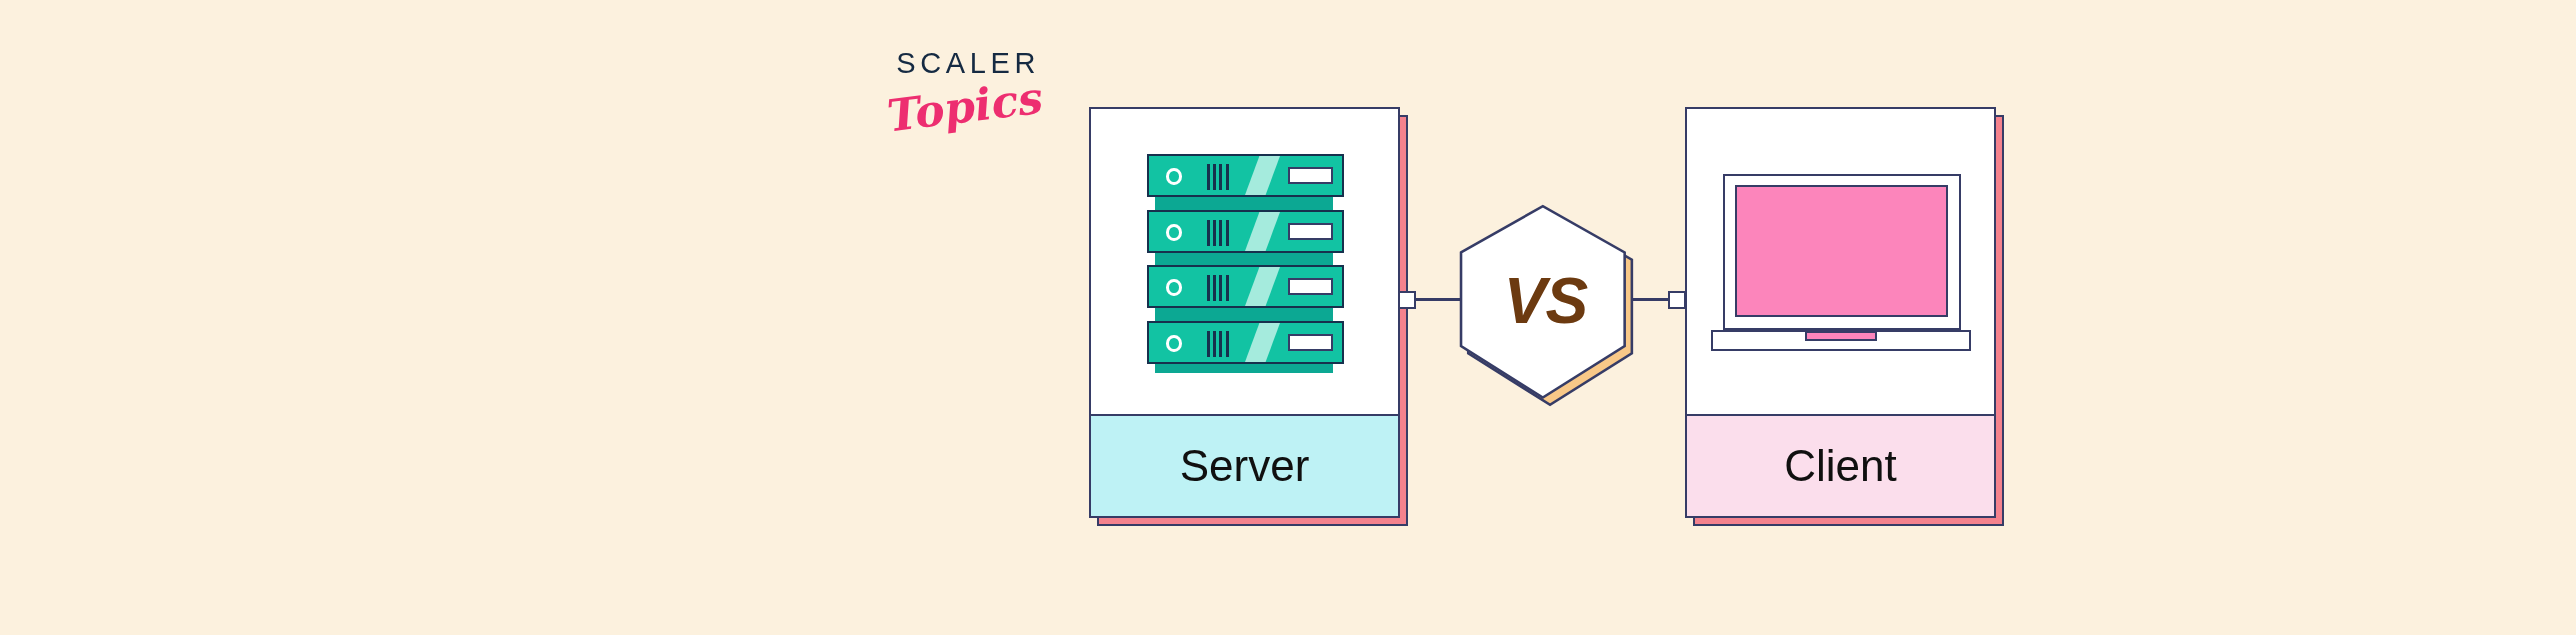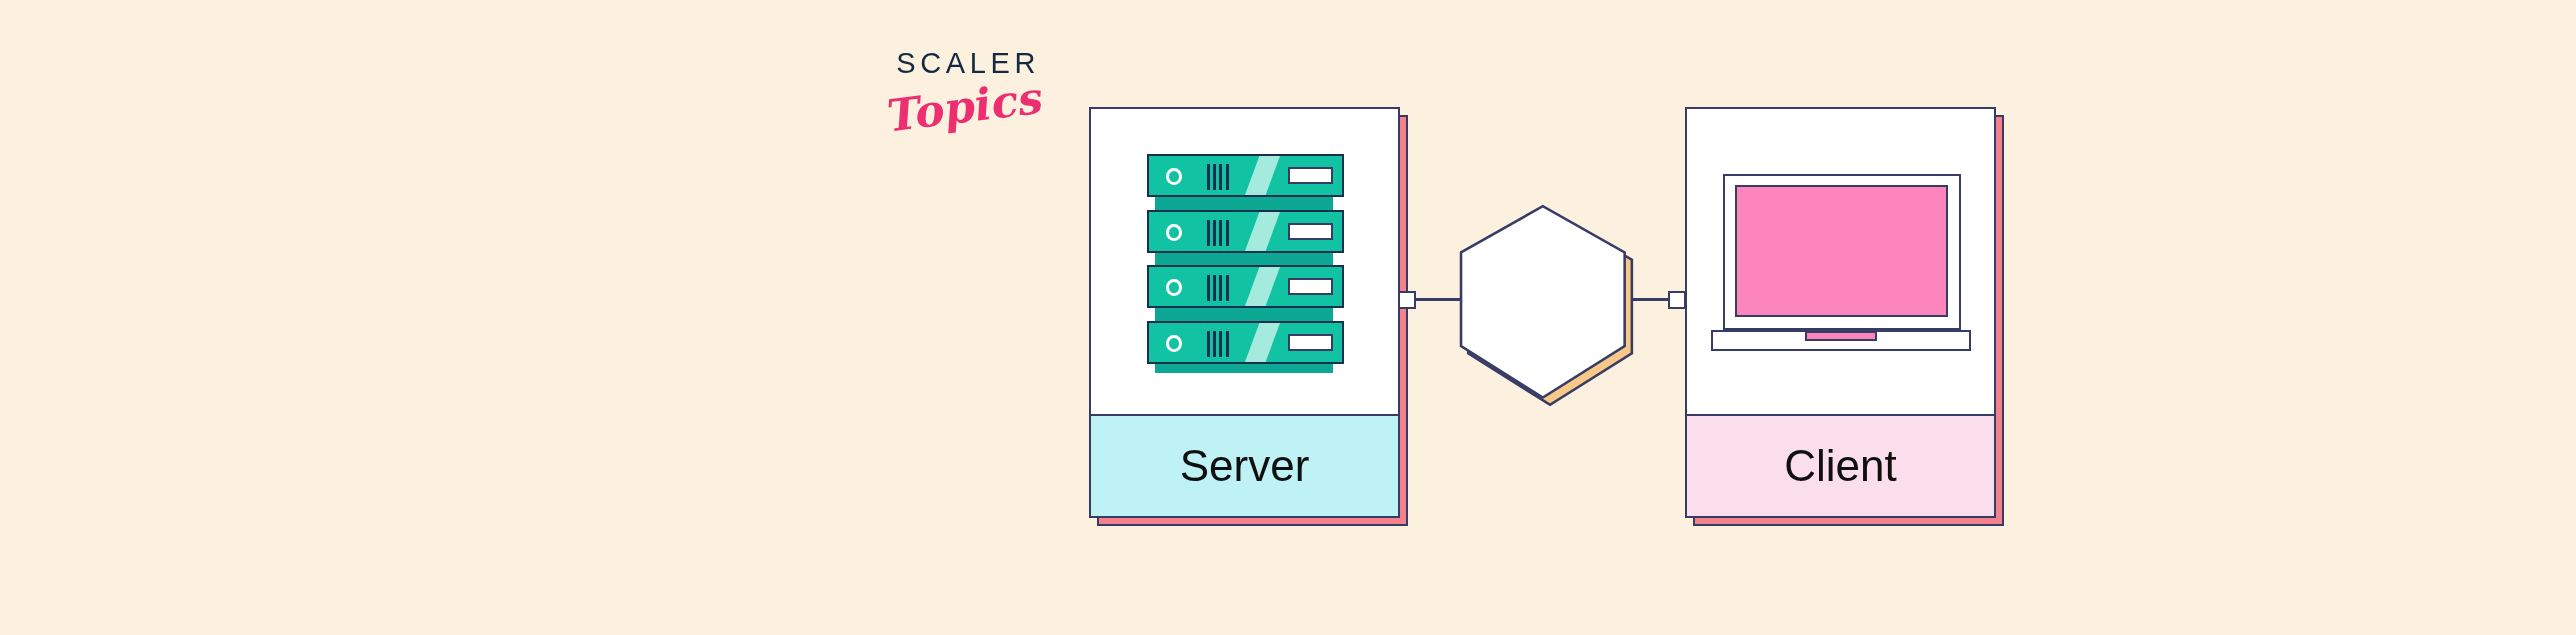--- a/index.html
+++ b/index.html
@@ -161,15 +161,16 @@
 
   <div class="link-line left"></div>
   <div class="link-line right"></div>
   <div class="link-node left"></div>
   <div class="link-node right"></div>
 
   <svg class="hex-wrap" viewBox="0 0 370 412">
     <polygon points="29,112 188,22 347,112 347,294 188,394 29,294" fill="#F8C888" stroke="#363C66" stroke-width="5"></polygon>
     <polygon points="15,98 174,8 333,98 333,280 174,380 15,280" fill="#FFFFFF" stroke="#363C66" stroke-width="5"></polygon>
   </svg>
+  <div class="vs-label">VS</div>
 
 </div>
 
 
 </body></html>

